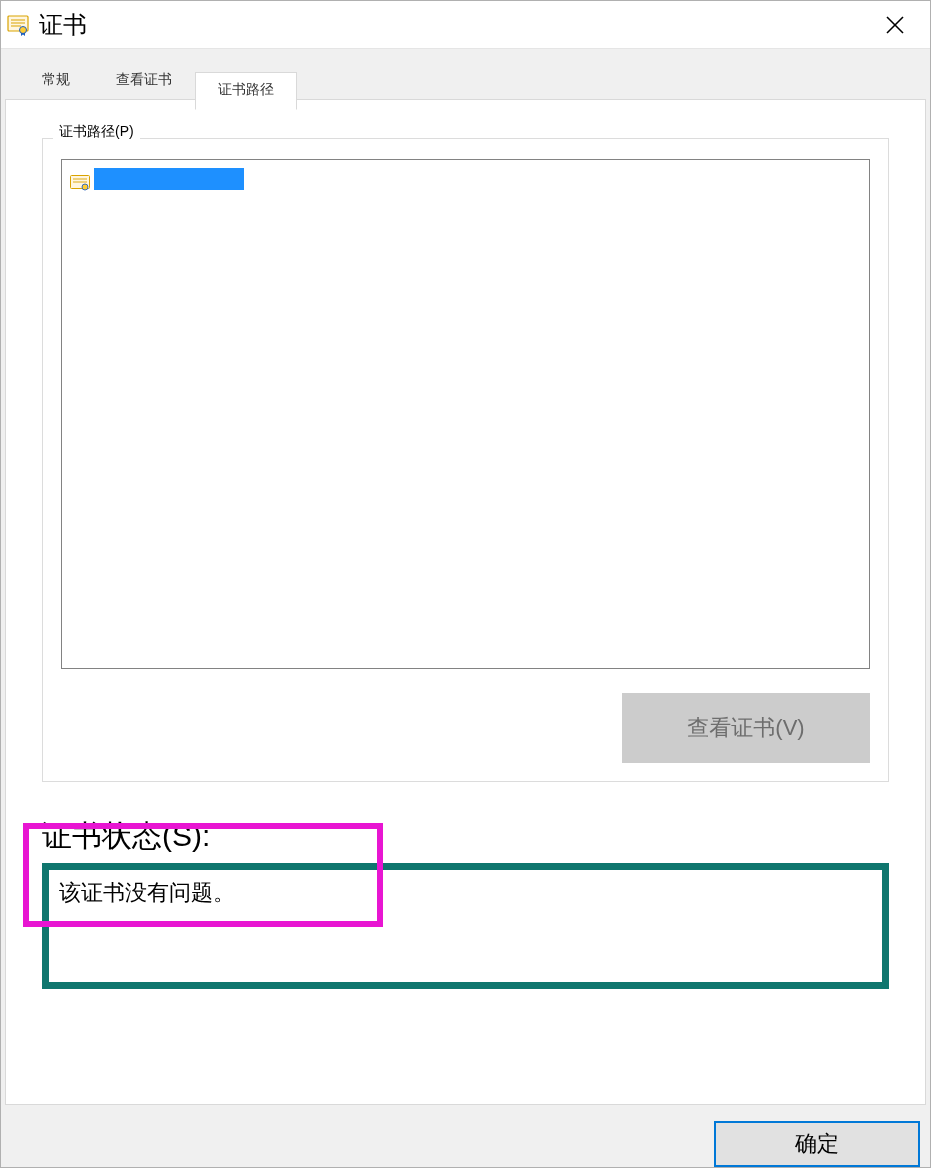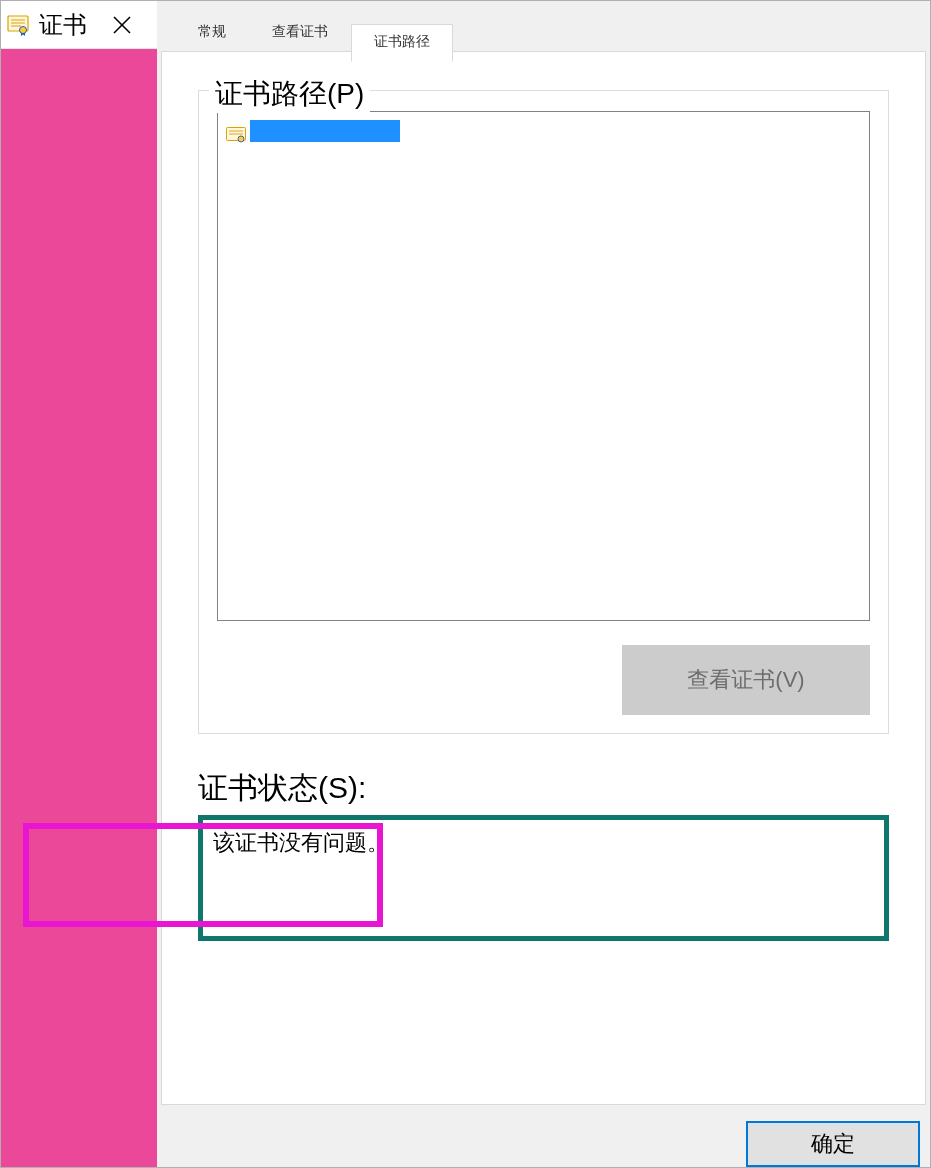--- a/index.html
+++ b/index.html
@@ -10,23 +10,23 @@
     height: 1168px;
     font-family: "Microsoft YaHei", "Segoe UI", Tahoma, sans-serif;
     background: #ffffff;
     overflow: hidden;
     font-size: 22px;
     color: #000;
   }
   .window {
     width: 931px;
     height: 1168px;
-    background: #ec4899;
-    display: flex;
-    flex-direction: row;
+    background: #15803d;
+    display: flex;
+    flex-direction: column;
     border: 1px solid #b0b0b0;
   }
   
   .titlebar {
     height: 48px;
     background: #ffffff;
     display: flex;
     align-items: center;
     padding-left: 6px;
     border-bottom: 1px solid #e5e5e5;
@@ -100,21 +100,21 @@
     position: relative;
     padding: 20px 18px 18px 18px;
     margin-top: 10px;
   }
   .groupbox-legend {
     position: absolute;
     top: -16px;
     left: 10px;
     background: #ffffff;
     padding: 0 6px;
-    font-size: 28px;
+    font-size: 14px;
   }
 
   .tree-box {
     border: 1px solid #828282;
     height: 510px;
     background: #ffffff;
     padding: 6px 8px;
     overflow: auto;
   }
   .tree-item {
@@ -159,21 +159,21 @@
 
   .status-area {
     margin-top: 34px;
     position: relative;
   }
   .status-label {
     font-size: 30px;
     padding-bottom: 6px;
   }
   .status-box {
-    border: 5px solid #0f766e;
+    border: 7px solid #0f766e;
     height: 126px;
     padding: 8px 10px;
     font-size: 22px;
     background: #ffffff;
   }
   .magenta-highlight {
     position: absolute;
     border: 6px solid #e815d2;
     pointer-events: none;
     left: 22px;
@@ -186,21 +186,21 @@
   .window { position: relative; }
 
   
   .footer {
     display: flex;
     justify-content: flex-end;
     padding: 12px 10px 0 0;
     background: #f0f0f0;
   }
   .ok-btn {
-    width: 174px;
+    width: 206px;
     height: 46px;
     background: #e1e1e1;
     border: 2px solid #0078d7;
     font-size: 22px;
     font-family: inherit;
     cursor: pointer;
   }
 </style>
 </head>
 <body>

